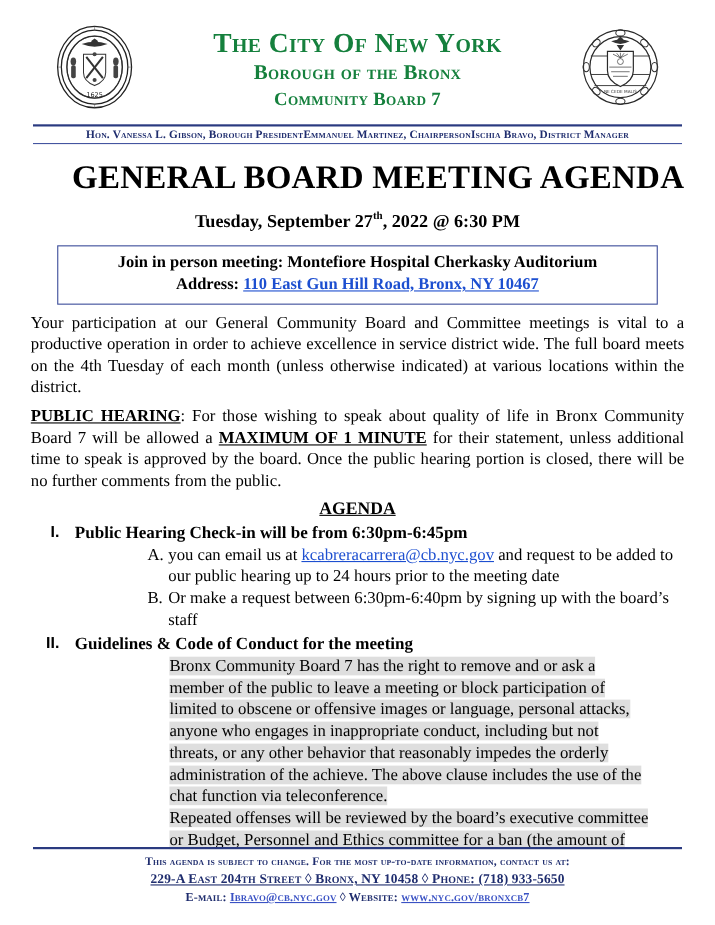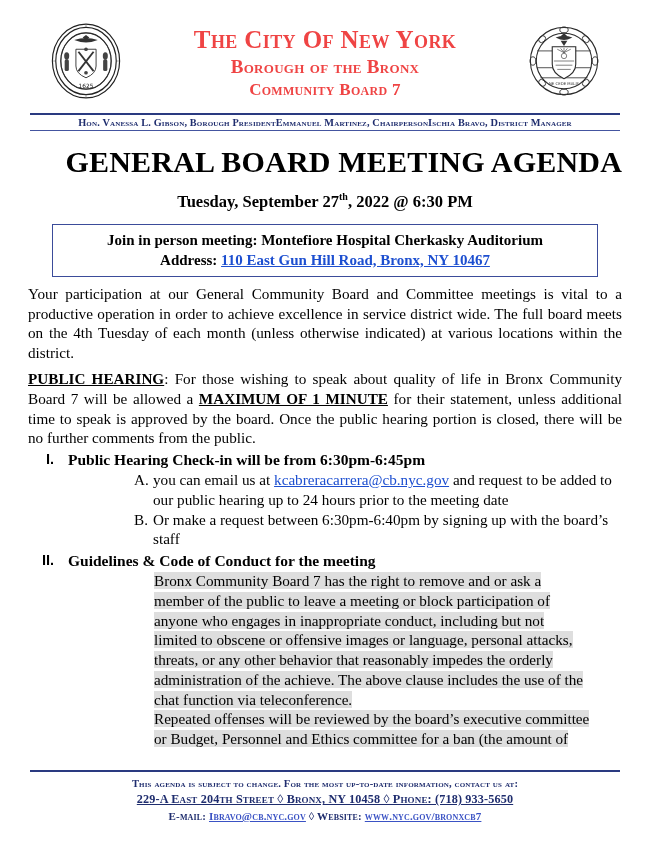--- a/index.html
+++ b/index.html
@@ -33,21 +33,21 @@
   }
   .seal {
     width: 84px;
     height: 92px;
     flex: 0 0 84px;
     display: block;
   }
   .lh-center {
     flex: 1 1 auto;
     text-align: center;
-    color: #ef4444;
+    color: #15803d;
     font-family: "Liberation Serif", "DejaVu Serif", serif;
     padding-top: 4px;
   }
   .lh-l1 {
     font-size: 25px;
     font-weight: bold;
     font-variant: small-caps;
     letter-spacing: 0.4px;
     line-height: 1.18;
     white-space: nowrap;
@@ -365,20 +365,21 @@
 
     <div class="venue-box">
       <div class="venue-line">Join in person meeting: Montefiore Hospital Cherkasky Auditorium</div>
       <div class="venue-line"><span>Address: </span><a class="venue-link" href="#">110 East Gun Hill Road, Bronx, NY 10467</a></div>
     </div>
 
     <p class="para">Your participation at our General Community Board and Committee meetings is vital to a productive operation in order to achieve excellence in service district wide. The full board meets on the 4th Tuesday of each month (unless otherwise indicated) at various locations within the district.</p>
 
     <p class="para"><span class="b u">PUBLIC HEARING</span><span>: For those wishing to speak about quality of life in Bronx Community Board 7 will be allowed a </span><span class="b u">MAXIMUM OF 1 MINUTE</span><span> for their statement, unless additional time to speak is approved by the board.  Once the public hearing portion is closed, there will be no further comments from the public.</span></p>
 
+    <div class="agenda-head">AGENDA</div>
 
     <div class="outline">
 
       <div class="lvl1">
         <span class="lvl1-marker">I.</span>
         <span class="lvl1-text">Public Hearing Check-in will be from 6:30pm-6:45pm</span>
       </div>
 
       <div class="lvl2">
         <span class="lvl2-marker">A.</span>
@@ -391,22 +392,22 @@
       </div>
 
       <div class="lvl1">
         <span class="lvl1-marker">II.</span>
         <span class="lvl1-text">Guidelines &amp; Code of Conduct for the meeting</span>
       </div>
 
       <div class="hl-block">
         <div class="hl-line"><span>Bronx Community Board 7 has the right to remove and or ask a</span></div>
         <div class="hl-line"><span>member of the public to leave a meeting or block participation of</span></div>
+        <div class="hl-line"><span>limited to obscene or offensive images or language, personal attacks,</span></div>
         <div class="hl-line"><span>anyone who engages in inappropriate conduct, including but not</span></div>
-        <div class="hl-line"><span>limited to obscene or offensive images or language, personal attacks,</span></div>
         <div class="hl-line"><span>threats, or any other behavior that reasonably impedes the orderly</span></div>
         <div class="hl-line"><span>administration of the achieve. The above clause includes the use of the</span></div>
         <div class="hl-line"><span>chat function via teleconference.</span></div>
         <div class="hl-line"><span>Repeated offenses will be reviewed by the board’s executive committee</span></div>
         <div class="hl-line"><span>or Budget, Personnel and Ethics committee for a ban (the amount of</span></div>
       </div>
 
     </div>
   </div>
 

